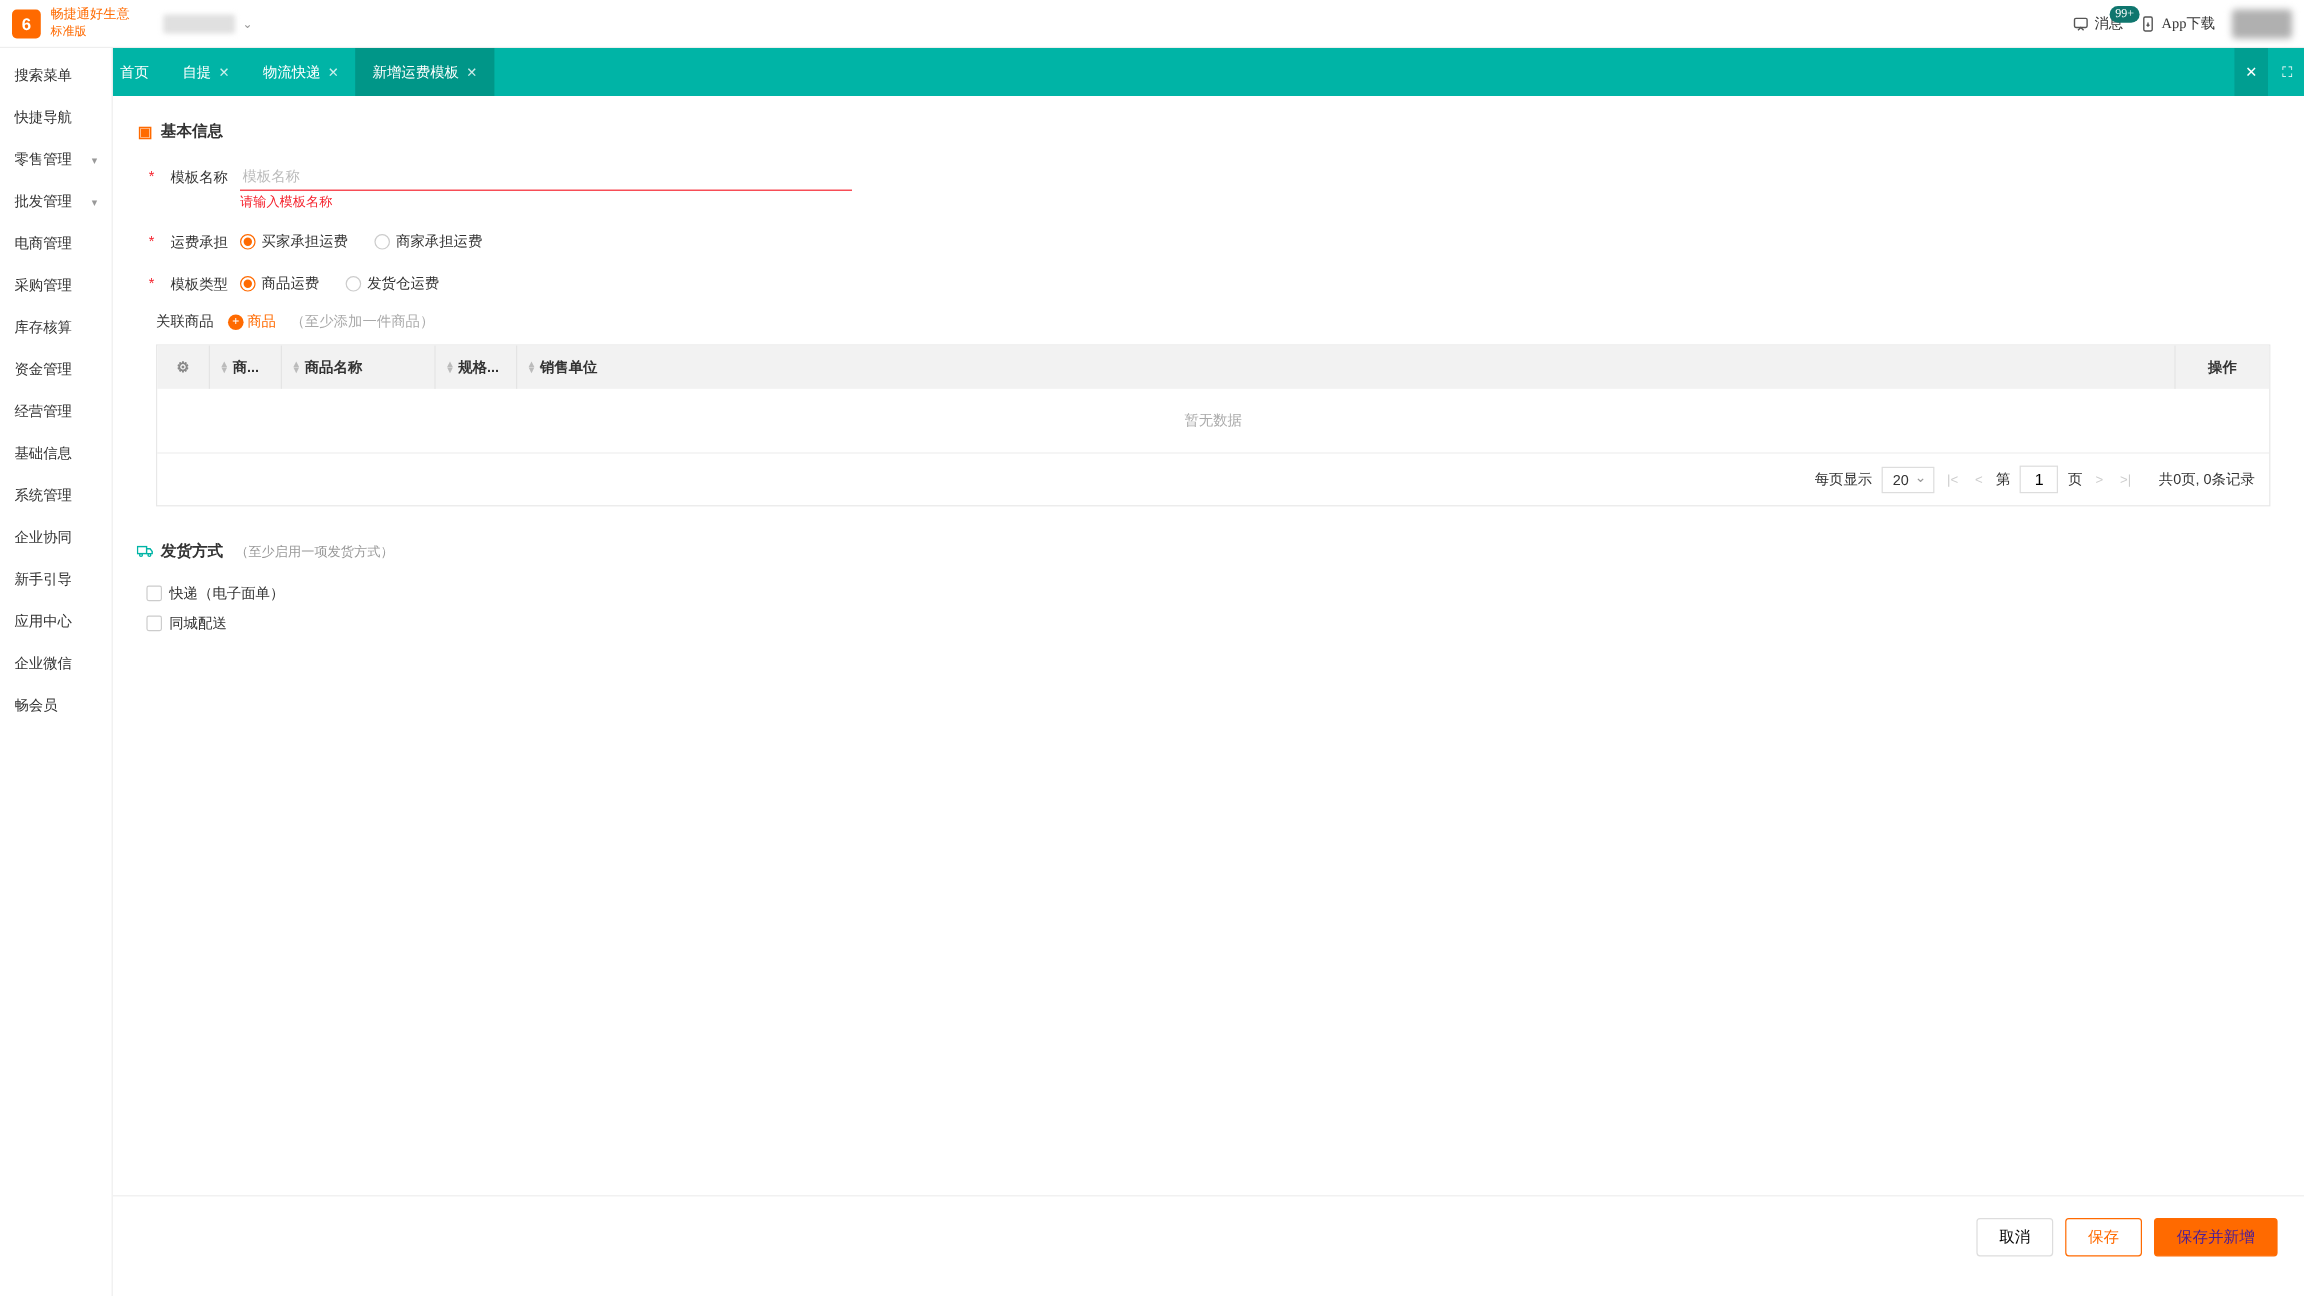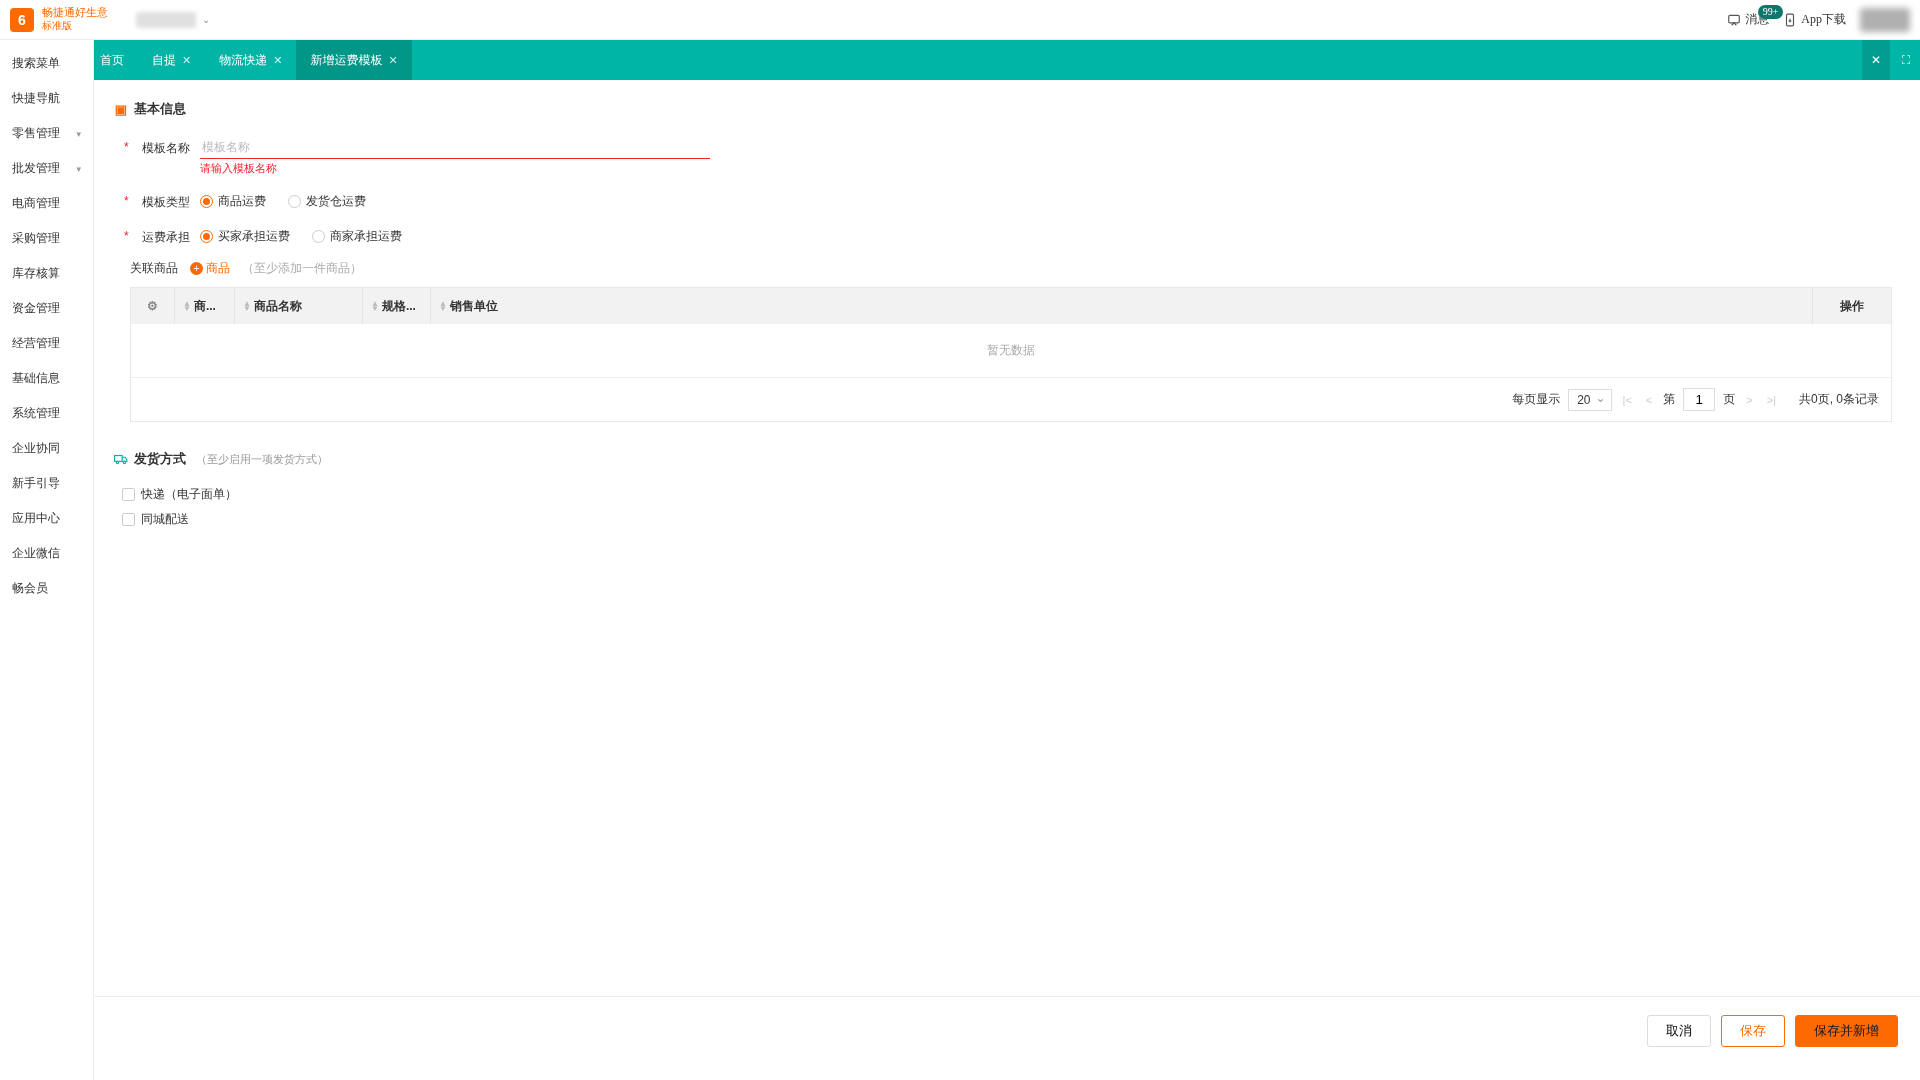--- a/index.html
+++ b/index.html
@@ -84,21 +84,21 @@
     
     
     .ship-section { margin-top: 28px; }
     .check-row { display: flex; align-items: center; gap: 6px; margin: 8px 0 8px 8px; cursor: pointer; font-size: 12px; }
     .checkbox { width: 13px; height: 13px; border: 1px solid #ccc; border-radius: 2px; }
     
     
     .footer { position: absolute; bottom: 16px; left: 86px; right: 0; height: 68px; border-top: 1px solid #eee; background: #fff; display: flex; align-items: center; justify-content: flex-end; gap: 10px; padding: 0 22px; }
     .btn { padding: 6px 18px; border-radius: 3px; cursor: pointer; font-size: 13px; border: 1px solid #ddd; background: #fff; }
     .btn-save { border-color: #ff6a00; color: #ff6a00; }
-    .btn-primary { background: #ff6a00; border-color: #ff6a00; color: #0f172a; font-family: Liberation Mono, monospace; }
+    .btn-primary { background: #ff6a00; border-color: #ff6a00; color: #4c1d95; font-family: Liberation Mono, monospace; }
     
     .gear-icon::before { content: "⚙"; color: #888; }
     .chevron-down { font-size: 10px; color: #999; }
   </style>
 </head>
 <body>
 
 <div class="header">
   <div class="header-left">
     <div class="logo">6</div>
@@ -212,47 +212,47 @@
     <div class="section-title">
       <span class="sec-icon">▣</span>
       <span>基本信息</span>
     </div>
 
     <div class="form-row">
       <div class="form-label req">模板名称</div>
       <div class="form-control">
         <input class="text-input" placeholder="模板名称" style="">
         <div class="error-msg">请输入模板名称</div>
+      </div>
+    </div>
+
+    <div class="form-row">
+      <div class="form-label req">运费承担</div>
+      <div class="form-control radio-group">
+        <label class="radio-opt">
+            <span class="radio-dot checked"></span>
+            <span>买家承担运费</span>
+          </label>
+        <label class="radio-opt">
+            <span class="radio-dot"></span>
+            <span>商家承担运费</span>
+          </label>
       </div>
     </div>
 
     <div class="form-row">
       <div class="form-label req">模板类型</div>
       <div class="form-control radio-group">
         <label class="radio-opt">
             <span class="radio-dot checked"></span>
             <span>商品运费</span>
           </label>
         <label class="radio-opt">
             <span class="radio-dot"></span>
             <span>发货仓运费</span>
-          </label>
-      </div>
-    </div>
-
-    <div class="form-row">
-      <div class="form-label req">运费承担</div>
-      <div class="form-control radio-group">
-        <label class="radio-opt">
-            <span class="radio-dot checked"></span>
-            <span>买家承担运费</span>
-          </label>
-        <label class="radio-opt">
-            <span class="radio-dot"></span>
-            <span>商家承担运费</span>
           </label>
       </div>
     </div>
 
     <div class="rel-row">
       <span>关联商品</span>
       <span class="add-link">
         <span class="plus-circle">+</span>
         <span>商品</span>
       </span>

